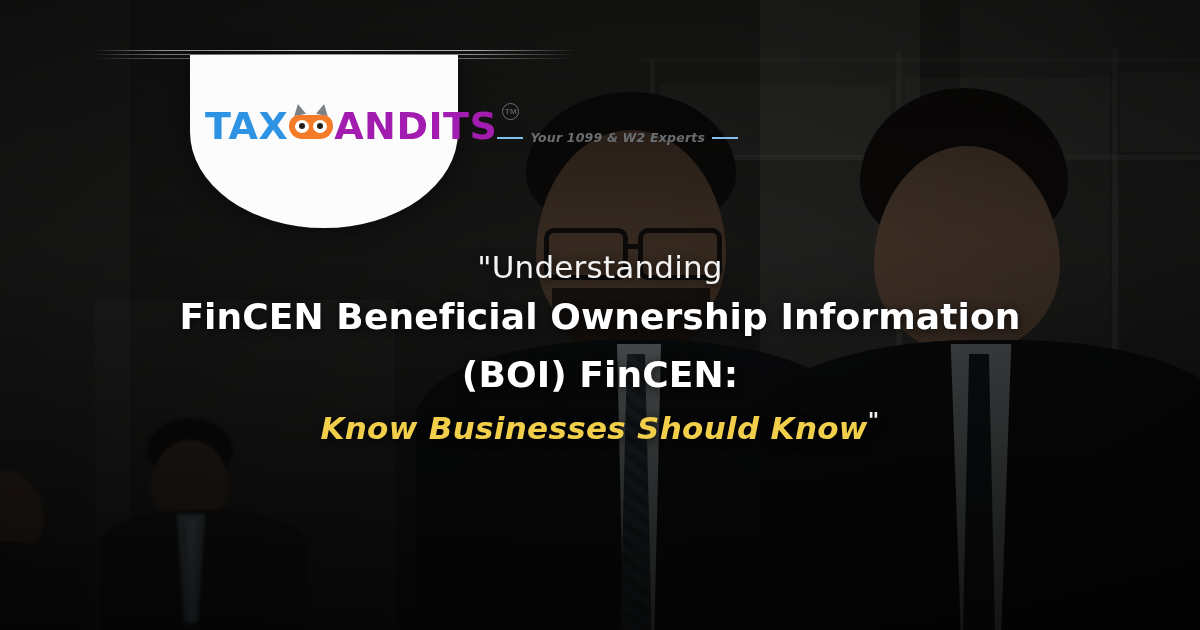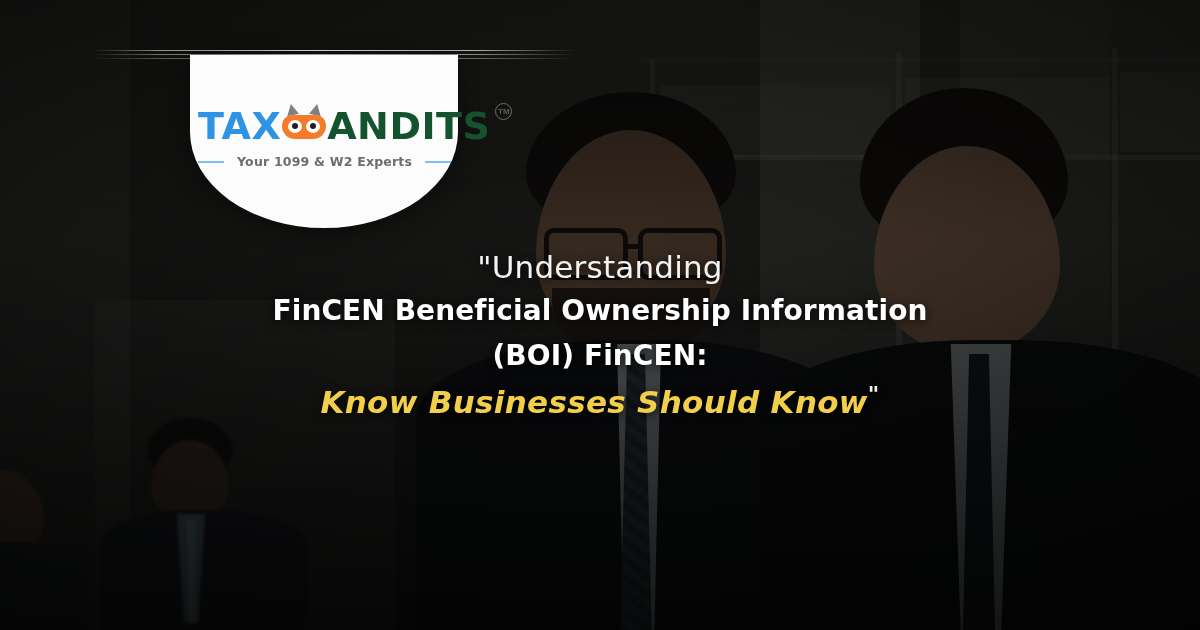--- a/index.html
+++ b/index.html
@@ -71,35 +71,35 @@
     position:absolute; left:0; height:1px; width:100%;
     background:linear-gradient(90deg, rgba(255,255,255,.00) 0%, rgba(255,255,255,.55) 14%,
                rgba(255,255,255,.95) 46%, rgba(255,255,255,.72) 78%, rgba(255,255,255,0) 100%);
   }
   .rule.r1{ top:0px;  opacity:.95; }
   .rule.r2{ top:4px;  opacity:.75; }
   .rule.r3{ top:8px;  opacity:.55; }
 
   
   .logo-wrap{
-    position:absolute; left:8px; right:0; top:52px;
-    display:flex; flex-direction:column; align-items:flex-start;
+    position:absolute; left:15px; right:0; top:52px;
+    display:flex; flex-direction:row; align-items:flex-end;
   }
   .logo-word{
     position:relative;
     display:flex; align-items:center; justify-content:center;
     font-family:"DejaVu Sans", sans-serif;
     font-weight:700;
     font-size:38px;
     letter-spacing:.5px;
     color:#2b8fe0;
     line-height:1;
   }
   .logo-word .txt-left{ color:#2f93e3; }
-  .logo-word .txt-right{ color:#14532d; }
+  .logo-word .txt-right{ color:#a21caf; }
 
   
   .mask{
     position:relative;
     width:44px; height:30px;
     margin:0 1px 0 1px;
     display:inline-block;
     top:2px;
   }
   .mask .ear{
@@ -133,43 +133,43 @@
     width:17px; height:17px; border:1.2px solid #6d6d6d; border-radius:50%;
     font-family:"Liberation Sans", sans-serif;
     font-size:8px; font-weight:700; color:#5a5a5a;
     display:flex; align-items:center; justify-content:center;
     letter-spacing:0;
     margin-left:28px;
   }
 
   .tagline{
     margin-top:9px;
-    display:flex; align-items:center; gap:13px;
-    font-family:"DejaVu Sans", sans-serif;
-    font-weight:700;
+    display:flex; align-items:center; gap:7px;
+    font-family:"DejaVu Sans", sans-serif;
+    font-style:italic; font-weight:700;
     font-size:12.5px; color:#6a6e72; letter-spacing:.2px;
     white-space:nowrap;
   }
   .tagline .dash{ display:block; width:26px; height:2px; background:#7fc0ee; }
 
   
   .headline{
     position:absolute; left:0; right:0; top:248px;
     text-align:center; z-index:6;
     padding:0 40px;
   }
   .l1{
     font-family:"DejaVu Sans", sans-serif;
     font-size:31px; font-weight:400; color:#f3f3f3;
     letter-spacing:.2px; line-height:1.28;
     text-shadow:0 2px 10px rgba(0,0,0,.75);
   }
   .l2, .l3{
     font-family:"DejaVu Sans", sans-serif;
-    font-size:28px; font-weight:700; color:#ffffff;
+    font-size:36px; font-weight:700; color:#ffffff;
     letter-spacing:.1px; line-height:1.62;
     text-shadow:0 2px 10px rgba(0,0,0,.75);
   }
   .l4{
     font-family:"DejaVu Sans", sans-serif;
     font-style:italic; font-weight:700;
     font-size:31px; color:#f2cf4a;
     letter-spacing:.3px; line-height:1.52;
     text-shadow:0 2px 10px rgba(0,0,0,.75);
   }

